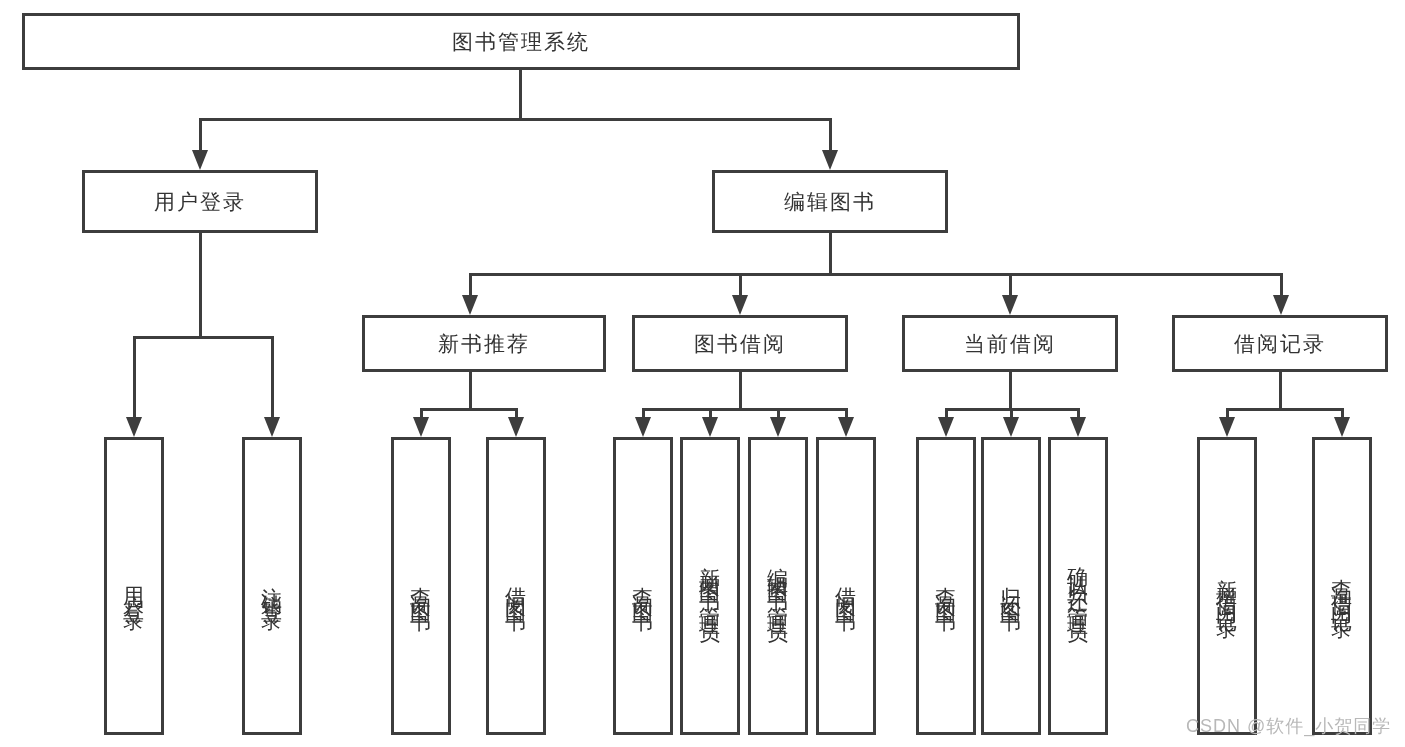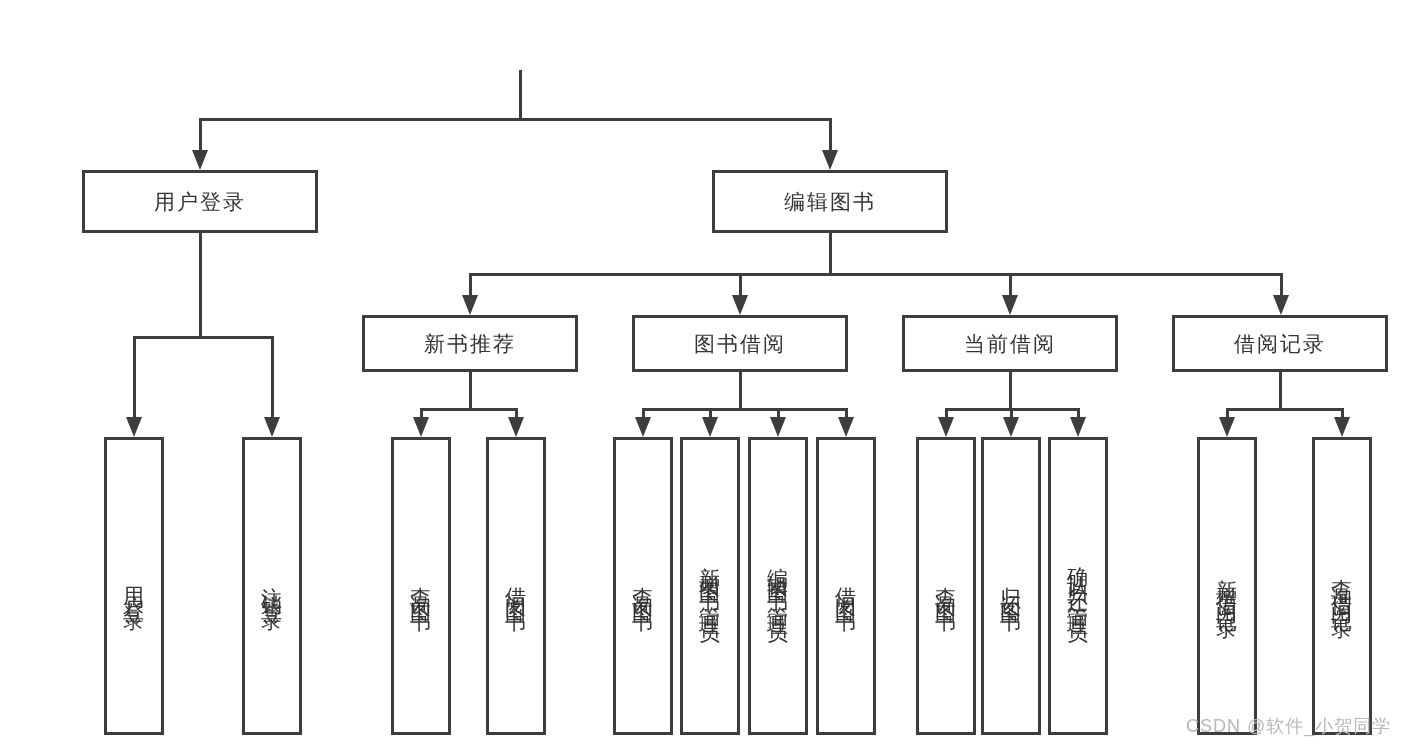--- a/index.html
+++ b/index.html
@@ -33,20 +33,23 @@
   .wm{
     position:absolute;left:1186px;top:714px;z-index:5;
     font-size:18px;color:var(--wm);letter-spacing:1px;white-space:nowrap;
   }
 </style>
 </head>
 <body>
 
 <div id="canvas">
 
+  <div class="box h" style="left:22px;top:13px;width:998px;height:57px">
+    <span>图书管理系统</span>
+  </div>
 
   <div class="vl" style="left:519px;top:70px;height:48px"></div>
   <div class="hl" style="left:199px;top:118px;width:633px"></div>
   <div class="vl" style="left:199px;top:118px;height:32px"></div>
   <div class="ah" style="left:192px;top:150px"></div>
   <div class="vl" style="left:829px;top:118px;height:32px"></div>
   <div class="ah" style="left:822px;top:150px"></div>
 
   <div class="box h" style="left:82px;top:170px;width:236px;height:63px">
     <span>用户登录</span>
@@ -66,21 +69,21 @@
   <div class="hl" style="left:469px;top:273px;width:814px"></div>
   <div class="vl" style="left:469px;top:273px;height:22px"></div>
   <div class="ah" style="left:462px;top:295px"></div>
   <div class="vl" style="left:739px;top:273px;height:22px"></div>
   <div class="ah" style="left:732px;top:295px"></div>
   <div class="vl" style="left:1009px;top:273px;height:22px"></div>
   <div class="ah" style="left:1002px;top:295px"></div>
   <div class="vl" style="left:1280px;top:273px;height:22px"></div>
   <div class="ah" style="left:1273px;top:295px"></div>
 
-  <div class="box h" style="left:362px;top:315px;width:216px;height:57px">
+  <div class="box h" style="left:362px;top:315px;width:244px;height:57px">
     <span>新书推荐</span>
   </div>
   <div class="box h" style="left:632px;top:315px;width:216px;height:57px">
     <span>图书借阅</span>
   </div>
   <div class="box h" style="left:902px;top:315px;width:216px;height:57px">
     <span>当前借阅</span>
   </div>
   <div class="box h" style="left:1172px;top:315px;width:216px;height:57px">
     <span>借阅记录</span>

